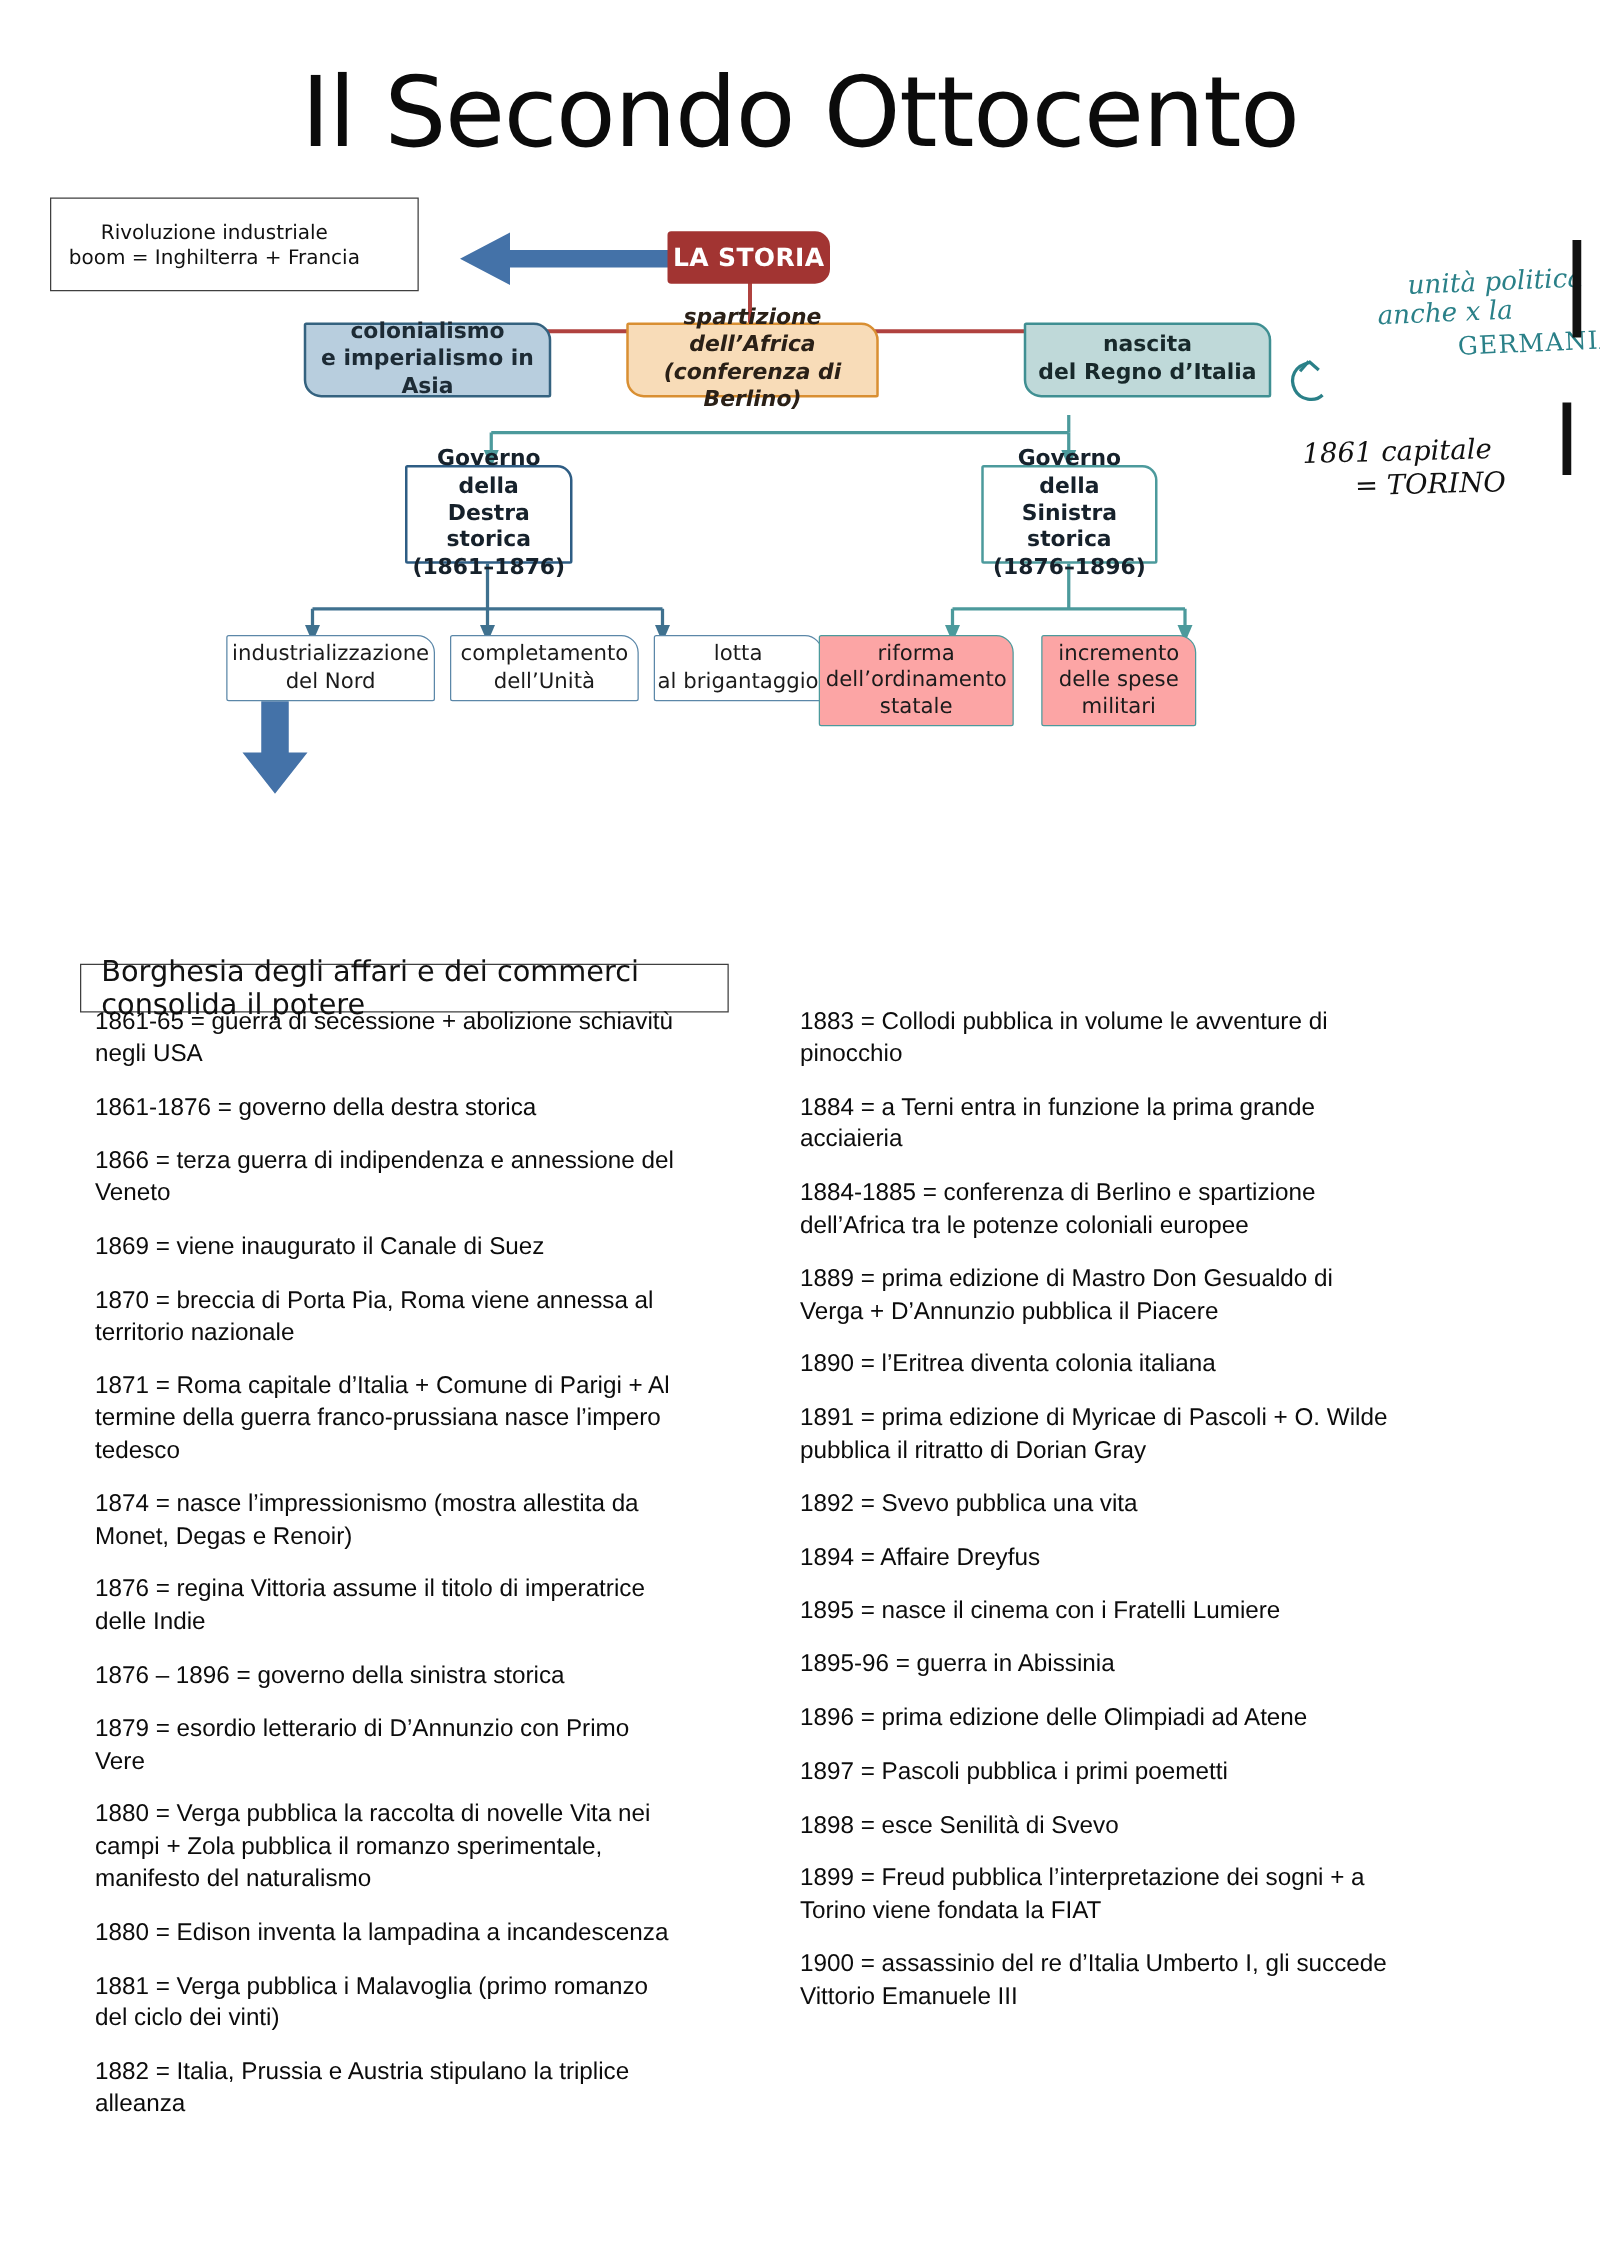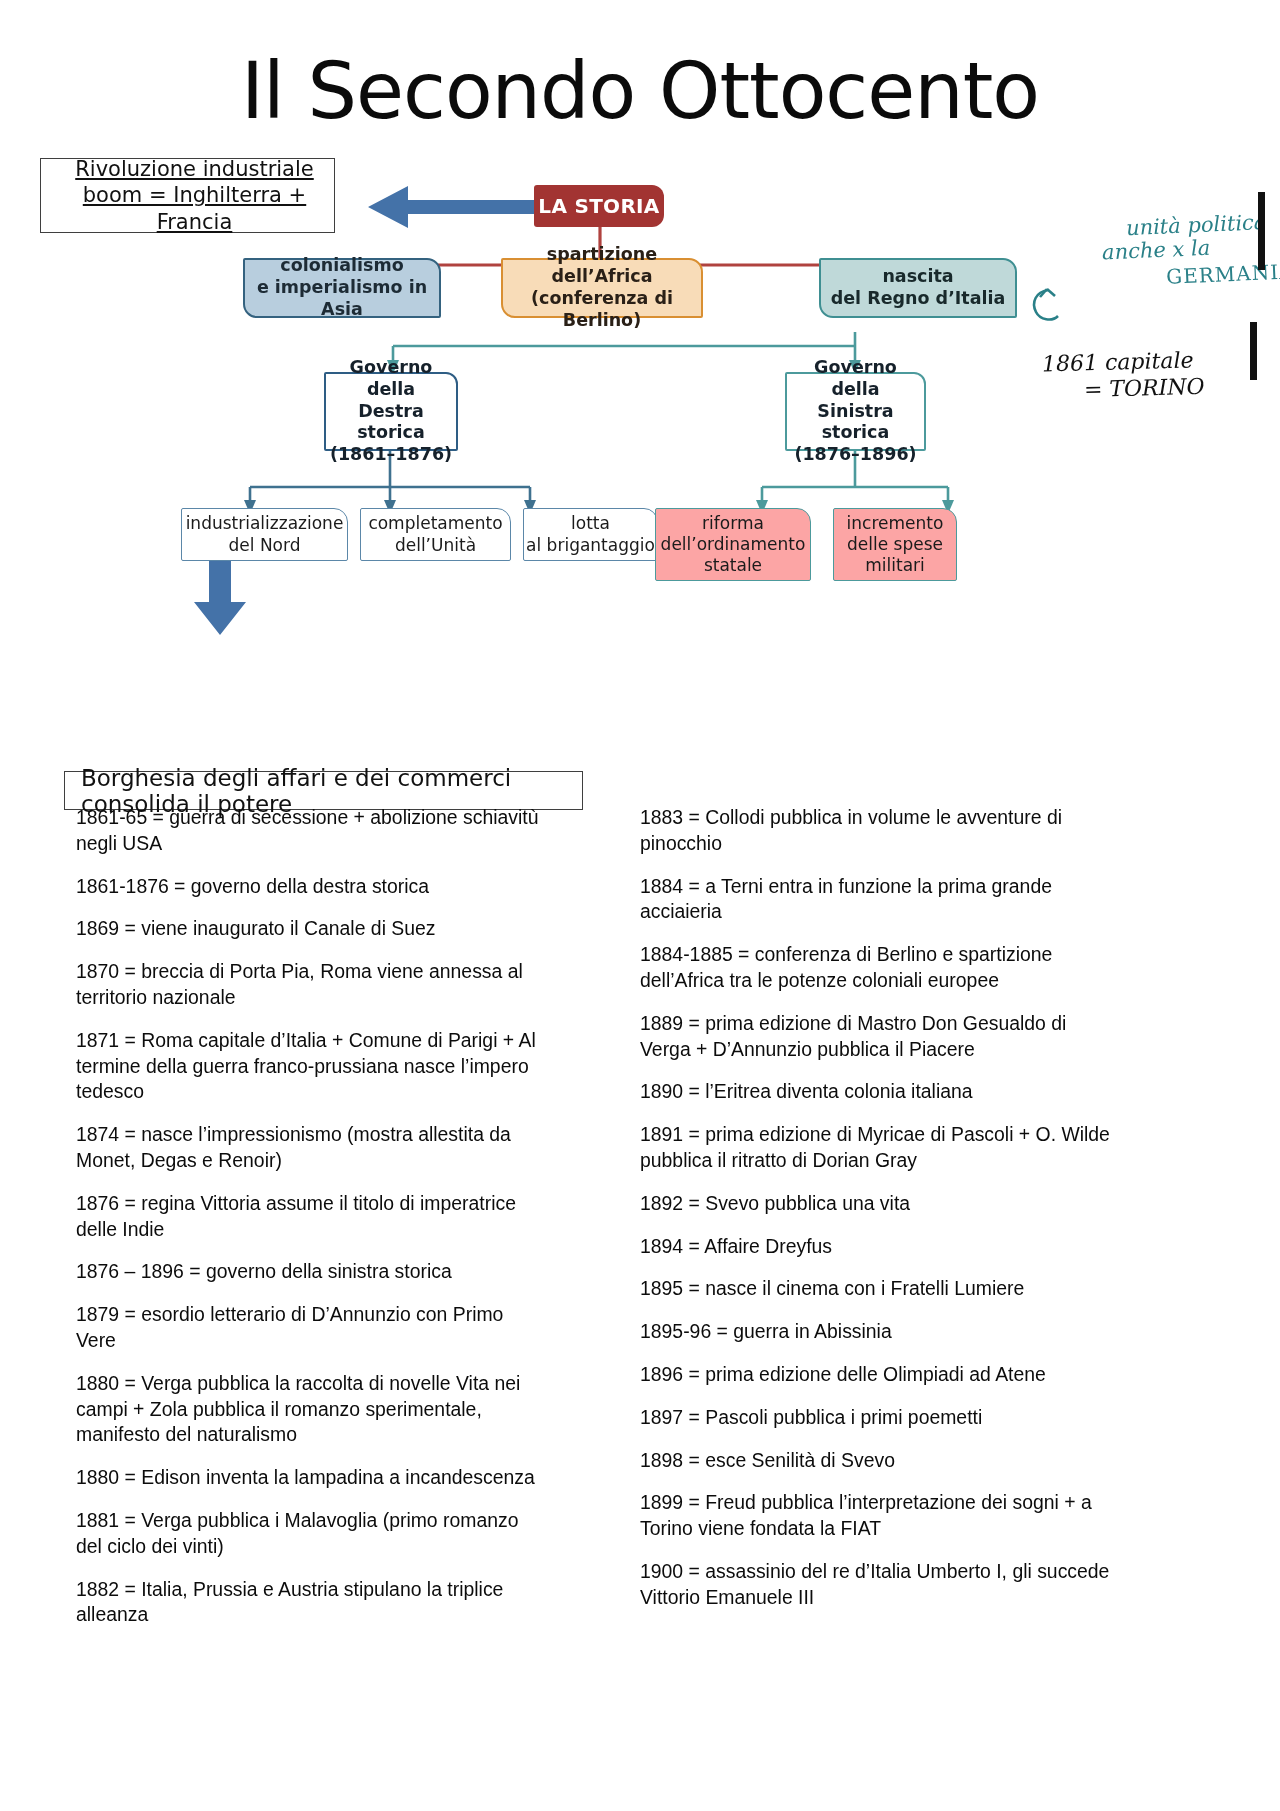--- a/index.html
+++ b/index.html
@@ -33,25 +33,24 @@
     box-sizing:border-box;
     display:flex;align-items:center;justify-content:center;
     text-align:center;
     font-family:"DejaVu Sans", sans-serif;
     line-height:1.25;
   }
 
   .plain-box{
     border:1.6px solid #3f3f3f;
     background:#fff;
-    font-size:21px;
+    font-size:16px;
     color:#111;
     justify-content:flex-start;
     padding-left:14px;
-    text-decoration:underline;
   }
 
   .red-tag{
     background:#a23432;
     color:#fff;
     font-weight:bold;
     font-size:20px;
     letter-spacing:.3px;
     border-radius:3px 12px 12px 3px;
   }
@@ -64,20 +63,21 @@
     font-size:17.5px;
     color:#1d2b35;
   }
   .orange-node{
     background:#f8dcb8;
     border:2px solid #d98f32;
     border-radius:2px 14px 2px 14px;
     font-weight:bold;
     font-size:17.5px;
     color:#2a2017;
+    font-style:italic;
   }
   .teal-node{
     background:#bfd9d9;
     border:2px solid #3f8f92;
     border-radius:2px 14px 2px 14px;
     font-weight:bold;
     font-size:17.5px;
     color:#18292b;
   }
   .gov-left{
@@ -319,20 +319,21 @@
   </div>
 
   <div class="bottom-box" style="left:64px;top:771px;width:519px;height:39px;">
     <span>Borghesia degli affari e dei commerci consolida il potere</span>
   </div>
 
   <div class="columns">
     <div class="col left">
       <div class="entry">1861-65 = guerra di secessione + abolizione schiavitù negli USA</div>
       <div class="entry">1861-1876 = governo della destra storica</div>
+      <div class="entry">1866 = terza guerra di indipendenza e annessione del Veneto</div>
       <div class="entry">1869 = viene inaugurato il Canale di Suez</div>
       <div class="entry">1870 = breccia di Porta Pia, Roma viene annessa al territorio nazionale</div>
       <div class="entry">1871 = Roma capitale d’Italia + Comune di Parigi + Al termine della guerra franco-prussiana nasce l’impero tedesco</div>
       <div class="entry">1874 = nasce l’impressionismo (mostra allestita da Monet, Degas e Renoir)</div>
       <div class="entry">1876 = regina Vittoria assume il titolo di imperatrice delle Indie</div>
       <div class="entry">1876 – 1896 = governo della sinistra storica</div>
       <div class="entry">1879 = esordio letterario di D’Annunzio con Primo Vere</div>
       <div class="entry">1880 = Verga pubblica la raccolta di novelle Vita nei campi + Zola pubblica il romanzo sperimentale, manifesto del naturalismo</div>
       <div class="entry">1880 = Edison inventa la lampadina a incandescenza</div>
       <div class="entry">1881 = Verga pubblica i Malavoglia (primo romanzo del ciclo dei vinti)</div>

